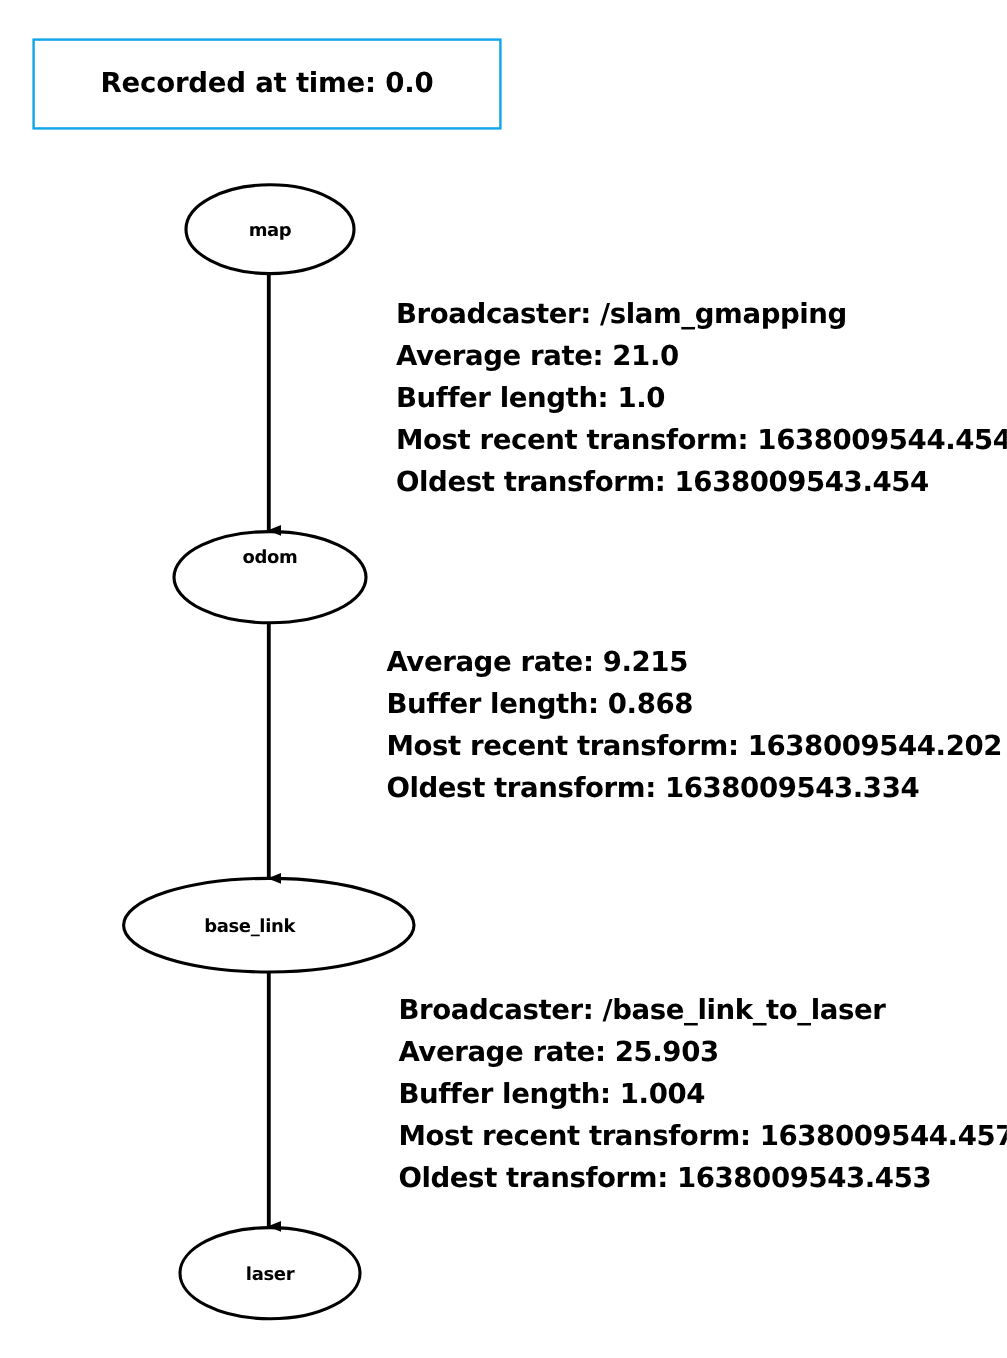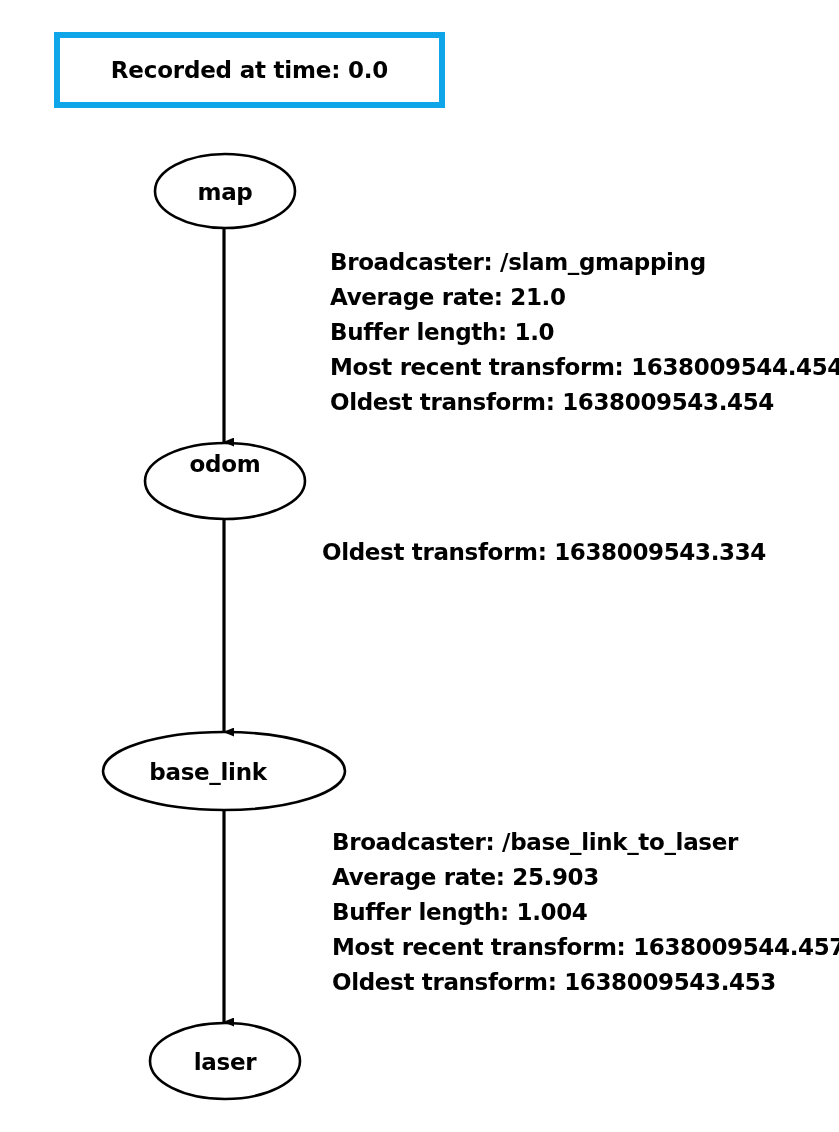--- a/index.html
+++ b/index.html
@@ -25,39 +25,38 @@
     height: 1132px;
   }
 
   
   .title-box {
     position: absolute;
     left: 27px;
     top: 32px;
     width: 391px;
     height: 76px;
-    border: 6px solid #0ea5e9;
+    border: 2px solid #0ea5e9;
     box-sizing: border-box;
     background: #ffffff;
     display: flex;
     align-items: center;
     justify-content: center;
-    margin-left: 27px;
   }
   .title-text {
     font-size: 23px;
     font-weight: bold;
     letter-spacing: -0.2px;
     white-space: nowrap;
   }
 
   
   .node-label {
     position: absolute;
-    font-size: 23px;
+    font-size: 15px;
     font-weight: bold;
     letter-spacing: -0.3px;
     white-space: nowrap;
     transform: translate(-50%, -50%);
     text-align: left;
   }
 
   
   .edge-info {
     position: absolute;
@@ -111,20 +110,23 @@
 
 <div class="edge-info" style="left:330px; top:245px;">
   <span class="line">Broadcaster: /slam_gmapping</span>
   <span class="line">Average rate: 21.0</span>
   <span class="line">Buffer length: 1.0</span>
   <span class="line">Most recent transform: 1638009544.454</span>
   <span class="line">Oldest transform: 1638009543.454</span>
 </div>
 
 <div class="edge-info" style="left:322px; top:535px;">
+  <span class="line">Average rate: 9.215</span>
+  <span class="line">Buffer length: 0.868</span>
+  <span class="line">Most recent transform: 1638009544.202</span>
   <span class="line">Oldest transform: 1638009543.334</span>
 </div>
 
 <div class="edge-info" style="left:332px; top:825px;">
   <span class="line">Broadcaster: /base_link_to_laser</span>
   <span class="line">Average rate: 25.903</span>
   <span class="line">Buffer length: 1.004</span>
   <span class="line">Most recent transform: 1638009544.457</span>
   <span class="line">Oldest transform: 1638009543.453</span>
 </div>

